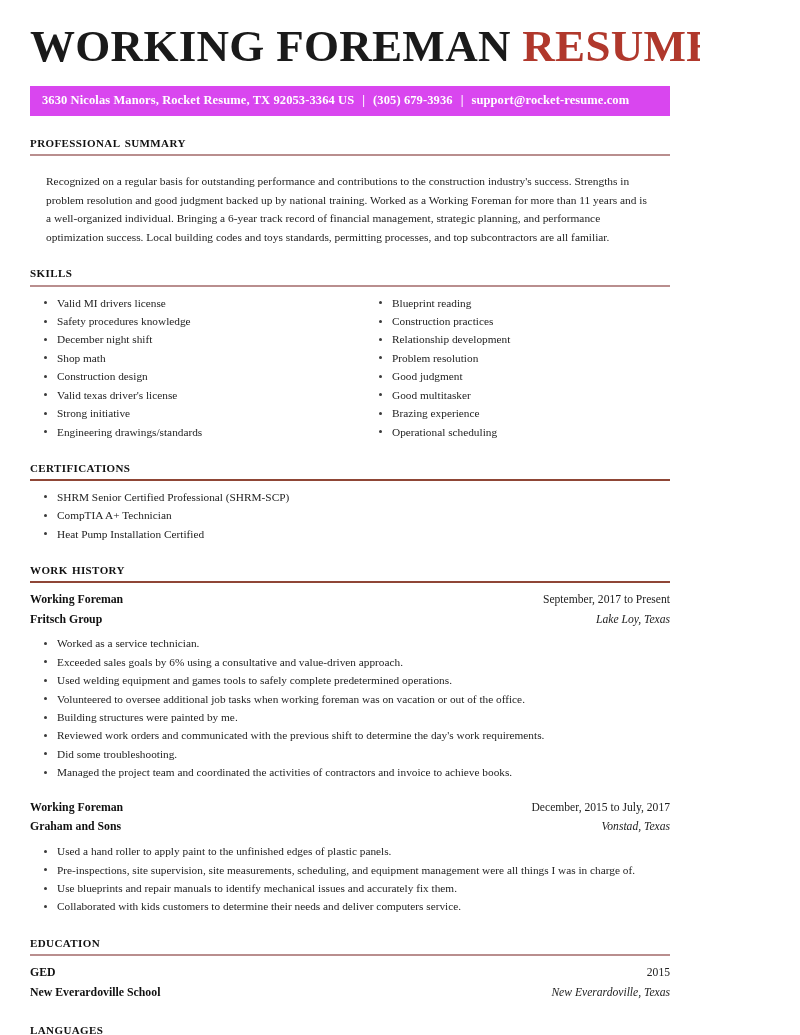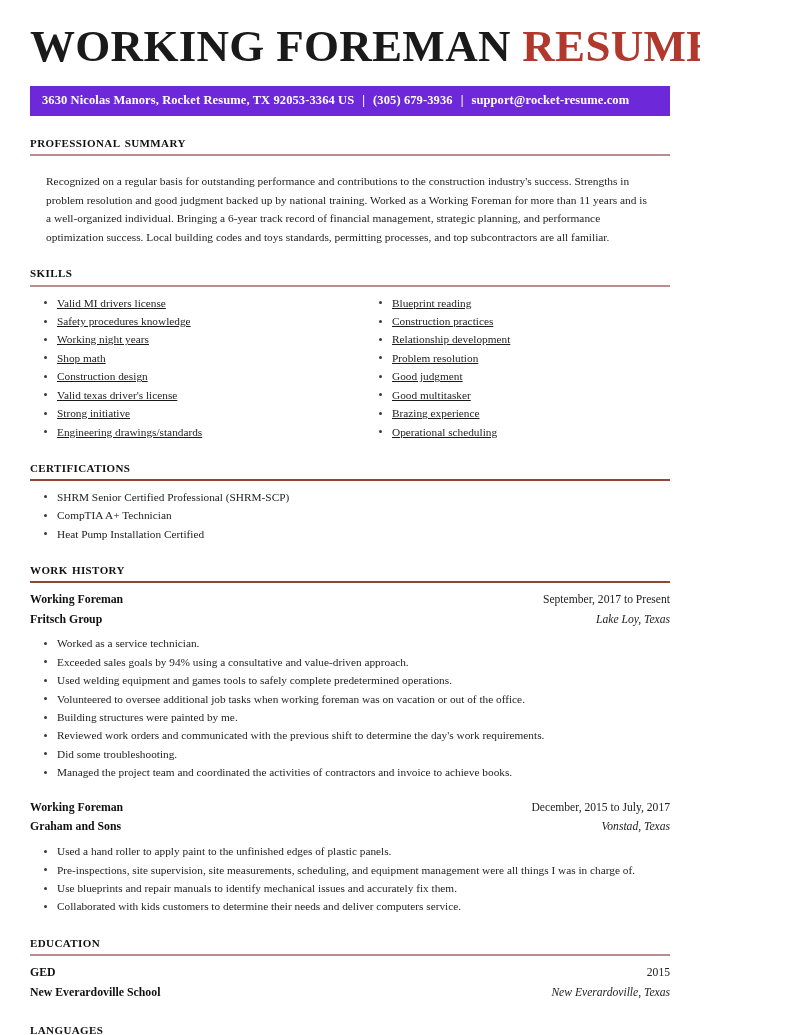--- a/index.html
+++ b/index.html
@@ -31,21 +31,21 @@
     line-height: 1.08;
     font-weight: 700;
     letter-spacing: 0.3px;
     white-space: nowrap;
   }
   .title .name { color: #1a1a1a; }
   .title .accent { color: #b0382c; }
 
   .contact-bar {
     margin-top: 15px;
-    background: #6d28d9;
+    background: #d946ef;
     color: #ffffff;
     height: 30px;
     display: flex;
     align-items: center;
     padding-left: 12px;
     box-sizing: border-box;
   }
   .contact-bar span {
     font-size: 12.5px;
     font-weight: 700;
@@ -107,21 +107,21 @@
     width: 3px;
     height: 3px;
     border-radius: 50%;
     background: #3a3a3a;
   }
 
   .two-col {
     display: flex;
     gap: 0;
   }
-  .two-col > .col { width: 50%; text-decoration: underline; }
+  .two-col > .col { width: 50%; }
   .two-col > .col.right { padding-left: 15px; box-sizing: border-box; }
 
   
   .entry { margin-top: 2px; }
   .entry + .entry { margin-top: 16px; }
   .entry-row {
     display: flex;
     justify-content: space-between;
     align-items: baseline;
     line-height: 1.62;
@@ -166,21 +166,21 @@
   </div>
 
   <div class="section">
     <h2 class="section-heading">Skills</h2>
     <div class="rule"></div>
     <div class="two-col">
       <div class="col left">
         <ul class="bullets">
           <li>Valid MI drivers license</li>
           <li>Safety procedures knowledge</li>
-          <li>Working night years</li>
+          <li>December night shift</li>
           <li>Shop math</li>
           <li>Construction design</li>
           <li>Valid texas driver's license</li>
           <li>Strong initiative</li>
           <li>Engineering drawings/standards</li>
         </ul>
       </div>
       <div class="col right">
         <ul class="bullets">
           <li>Blueprint reading</li>
@@ -214,21 +214,21 @@
       <div class="entry-row">
         <div class="entry-left">Working Foreman</div>
         <div class="entry-right">September, 2017 to Present</div>
       </div>
       <div class="entry-row">
         <div class="entry-left">Fritsch Group</div>
         <div class="entry-right italic">Lake Loy, Texas</div>
       </div>
       <ul class="bullets">
         <li>Worked as a service technician.</li>
-        <li>Exceeded sales goals by 94% using a consultative and value-driven approach.</li>
+        <li>Exceeded sales goals by 6% using a consultative and value-driven approach.</li>
         <li>Used welding equipment and games tools to safely complete predetermined operations.</li>
         <li>Volunteered to oversee additional job tasks when working foreman was on vacation or out of the office.</li>
         <li>Building structures were painted by me.</li>
         <li>Reviewed work orders and communicated with the previous shift to determine the day's work requirements.</li>
         <li>Did some troubleshooting.</li>
         <li>Managed the project team and coordinated the activities of contractors and invoice to achieve books.</li>
       </ul>
     </div>
 
     <div class="entry">

